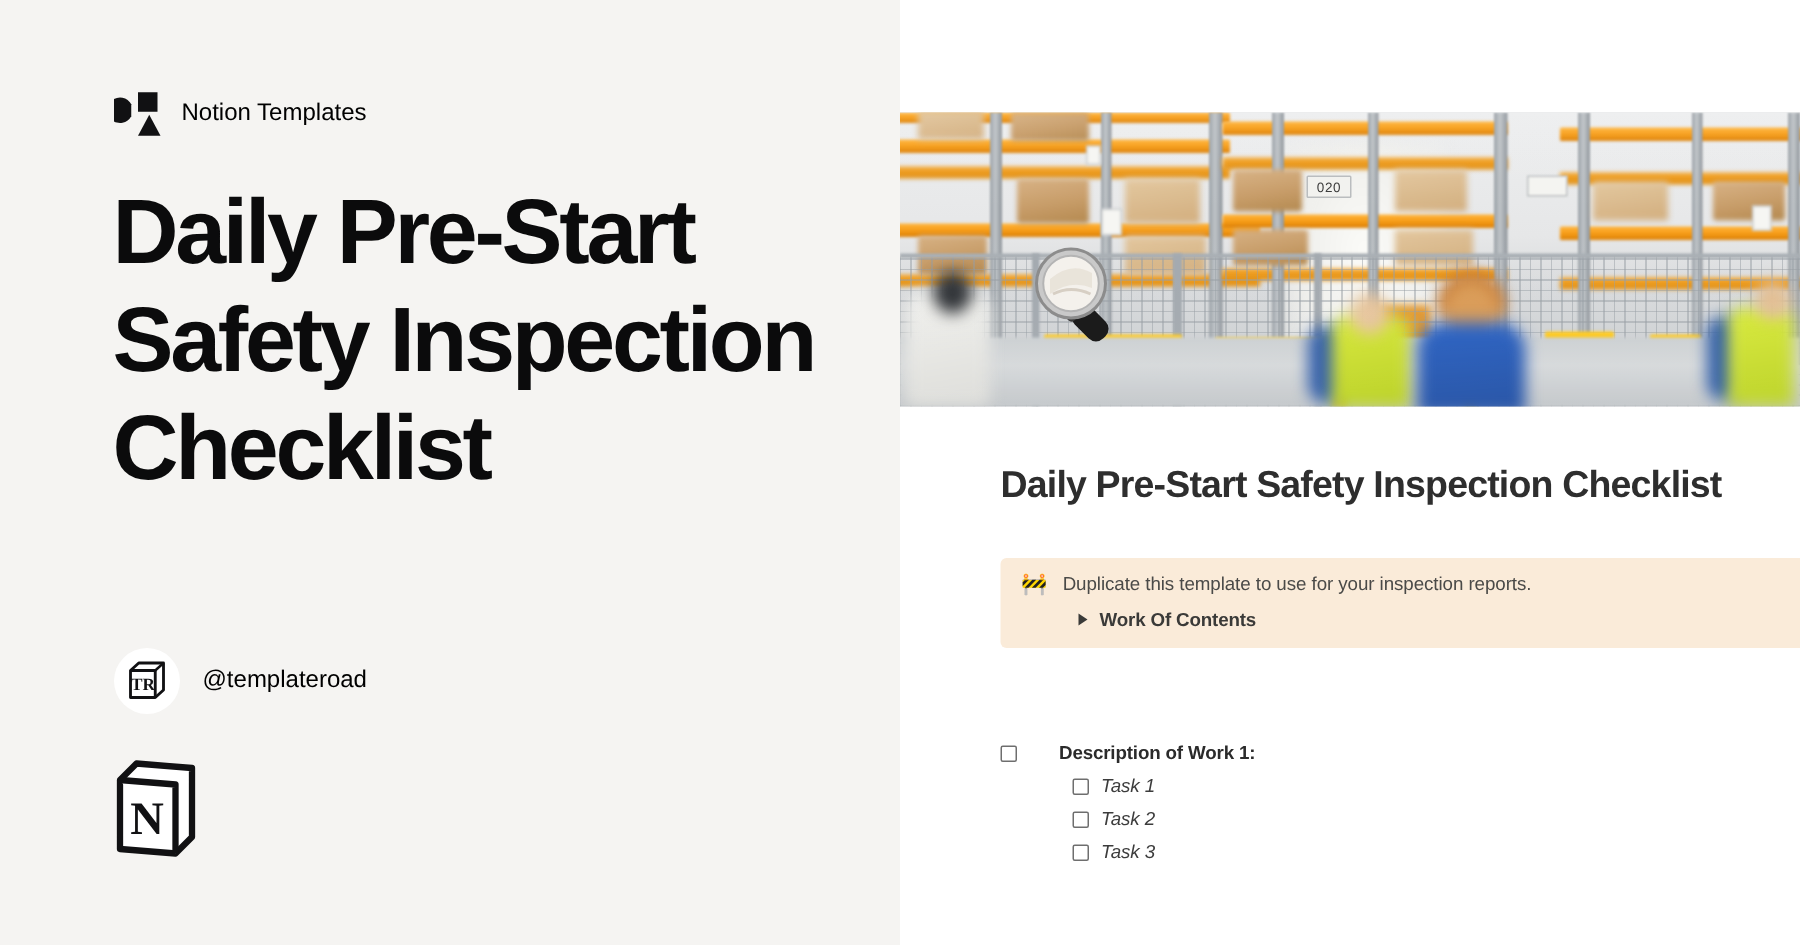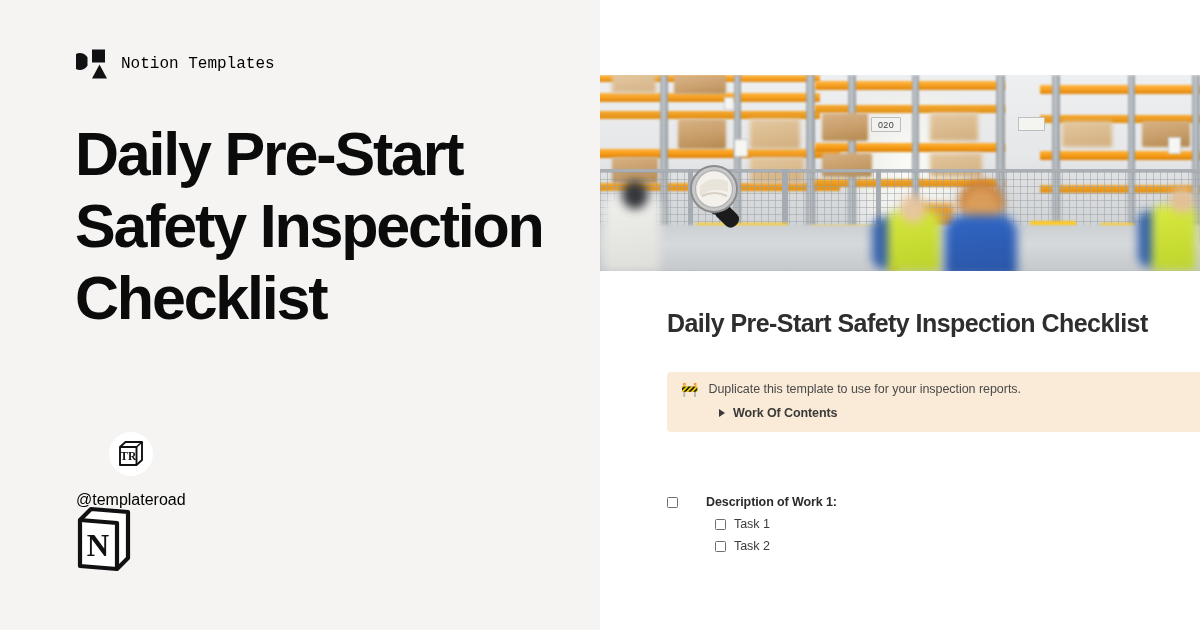--- a/index.html
+++ b/index.html
@@ -7,30 +7,30 @@
   body {
     background:#F5F4F2;
     font-family:"Liberation Sans", sans-serif;
     -webkit-font-smoothing:antialiased;
   }
   #page { position:relative; width:1200px; height:630px; overflow:hidden; background:#F5F4F2; }
 
   
   #left-panel { position:absolute; left:0; top:0; width:600px; height:630px; background:#F5F4F2; }
 
-  #brand-row { position:absolute; left:76px; top:48px; display:flex; align-items:center; gap:13px;font-family:Liberation Mono, monospace; }
+  #brand-row { position:absolute; left:76px; top:60px; display:flex; align-items:center; gap:13px; }
   #brand-logo { width:32px; height:32px; display:block; }
 
   #main-title {
     position:absolute; left:75px; top:118px; width:500px;
     font-size:61px; font-weight:bold; color:#0B0B0C;
     letter-spacing:-2.2px; line-height:72px;
   }
 
-  #author-row { position:absolute; left:76px; top:432px; display:flex; align-items:center; gap:15px;flex-direction:column; }
+  #author-row { position:absolute; left:76px; top:432px; display:flex; align-items:center; gap:15px; }
   #author-avatar {
     width:44px; height:44px; border-radius:50%; background:#FFFFFF;
     display:flex; align-items:center; justify-content:center; flex:0 0 auto;
   }
   #author-avatar svg { display:block; }
 
   #notion-mark { position:absolute; left:76px; top:506px; width:58px; height:66px; }
   #notion-mark svg { display:block; }
 
   
@@ -147,21 +147,21 @@
   }
   .chk-row { display:flex; align-items:center; gap:8px; height:22px; }
   .chk-box {
     width:11px; height:11px; border:1.4px solid #6E6E6E; border-radius:1.5px;
     background:#FFFFFF; flex:0 0 auto;
   }
   .chk-lbl-bold { font-size:12.5px; font-weight:bold; color:#2B2B2B; letter-spacing:-0.1px;padding-left:20px; }
   .chk-lbl { font-size:12.5px; color:#3C3C3C; letter-spacing:-0.05px; }
   .bul-row { display:flex; align-items:center; gap:9px; height:22px; padding-left:30px; }
   .bul-dot { width:4px; height:4px; border-radius:50%; background:#3C3C3C; flex:0 0 auto; }
-  .sub-row { padding-left:48px; }
+  .sub-row { padding-left:48px;font-style:italic; }
 </style>
 </head>
 <body>
 
 <div id="page">
 
   <div id="left-panel">
 
     <div id="brand-row">
       <span id="brand-logo-wrap">
@@ -315,16 +315,20 @@
 
 
       <div class="chk-row sub-row">
         <span class="chk-box"></span>
         <span class="chk-lbl">Task 1</span>
       </div>
       <div class="chk-row sub-row">
         <span class="chk-box"></span>
         <span class="chk-lbl">Task 2</span>
       </div>
+      <div class="chk-row sub-row">
+        <span class="chk-box"></span>
+        <span class="chk-lbl">Task 3</span>
+      </div>
     </div>
 
   </div>
 </div>
 
 </body></html>

